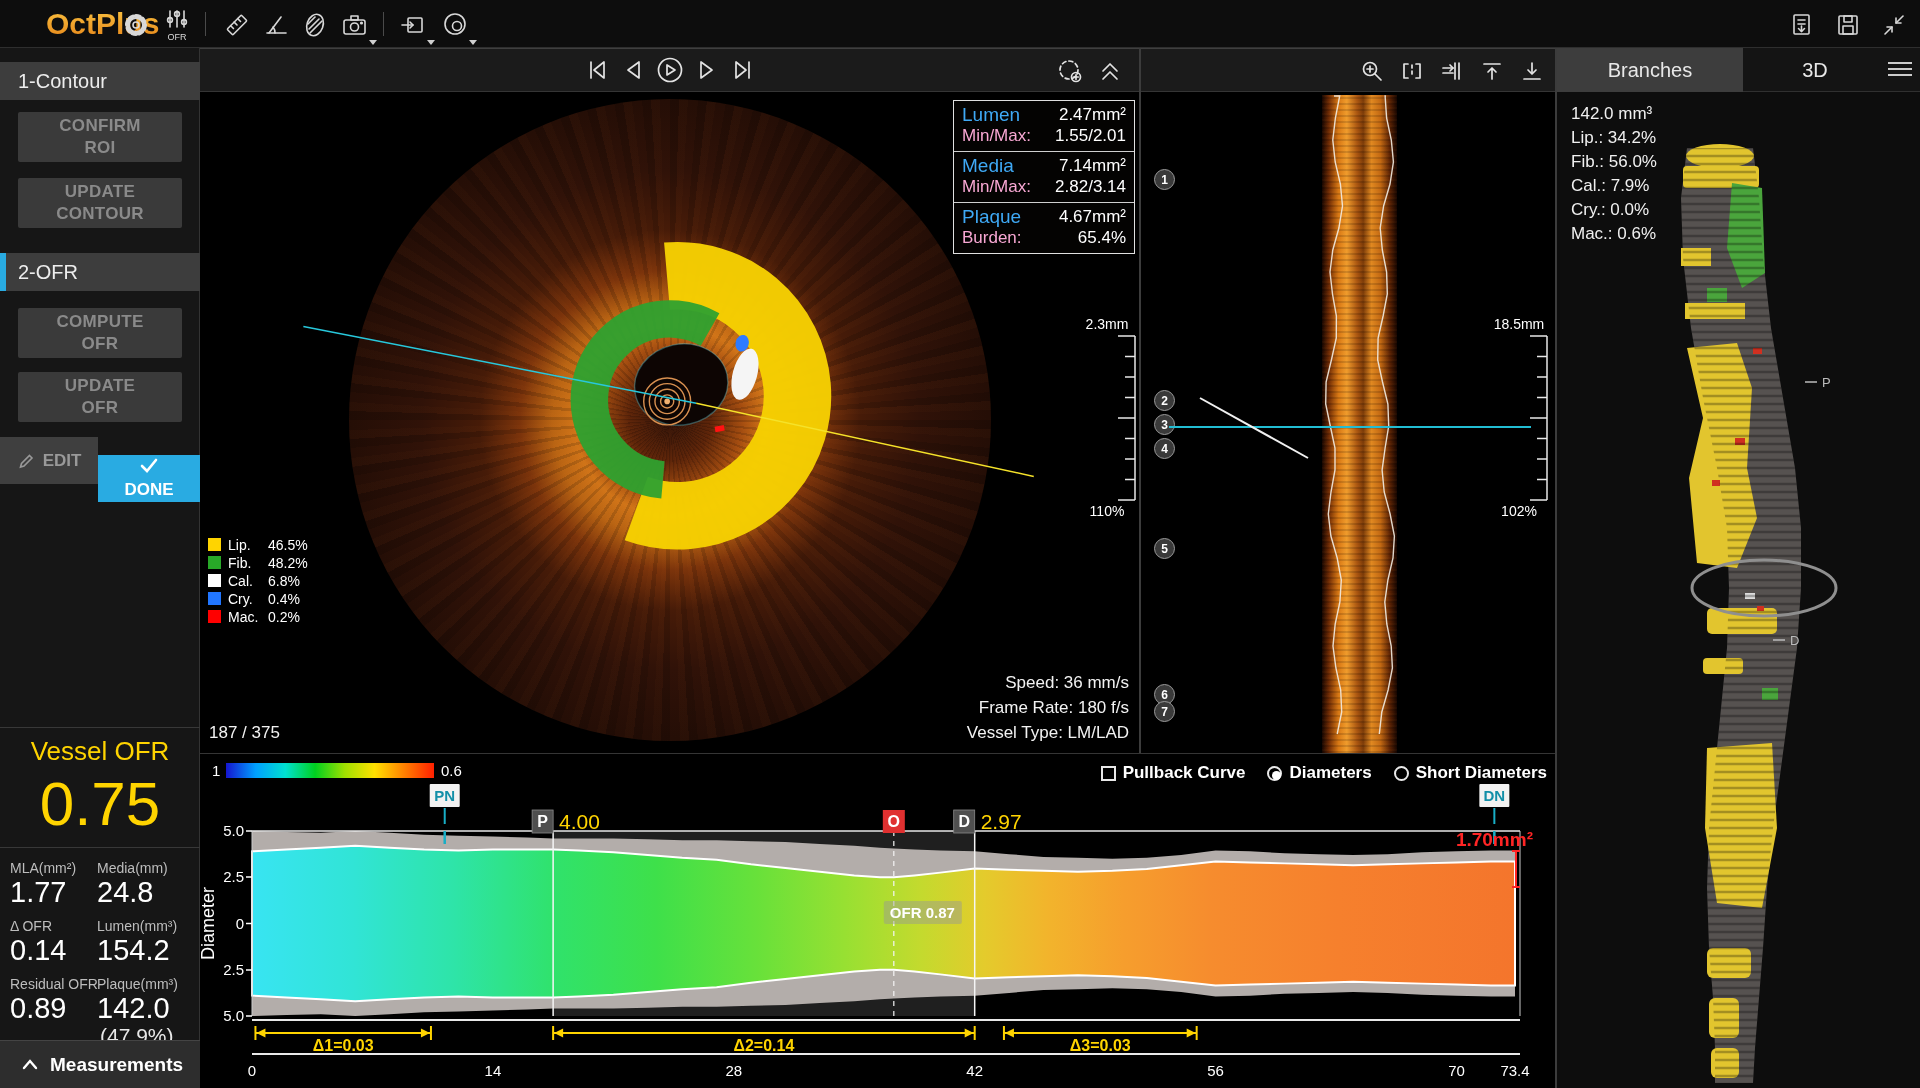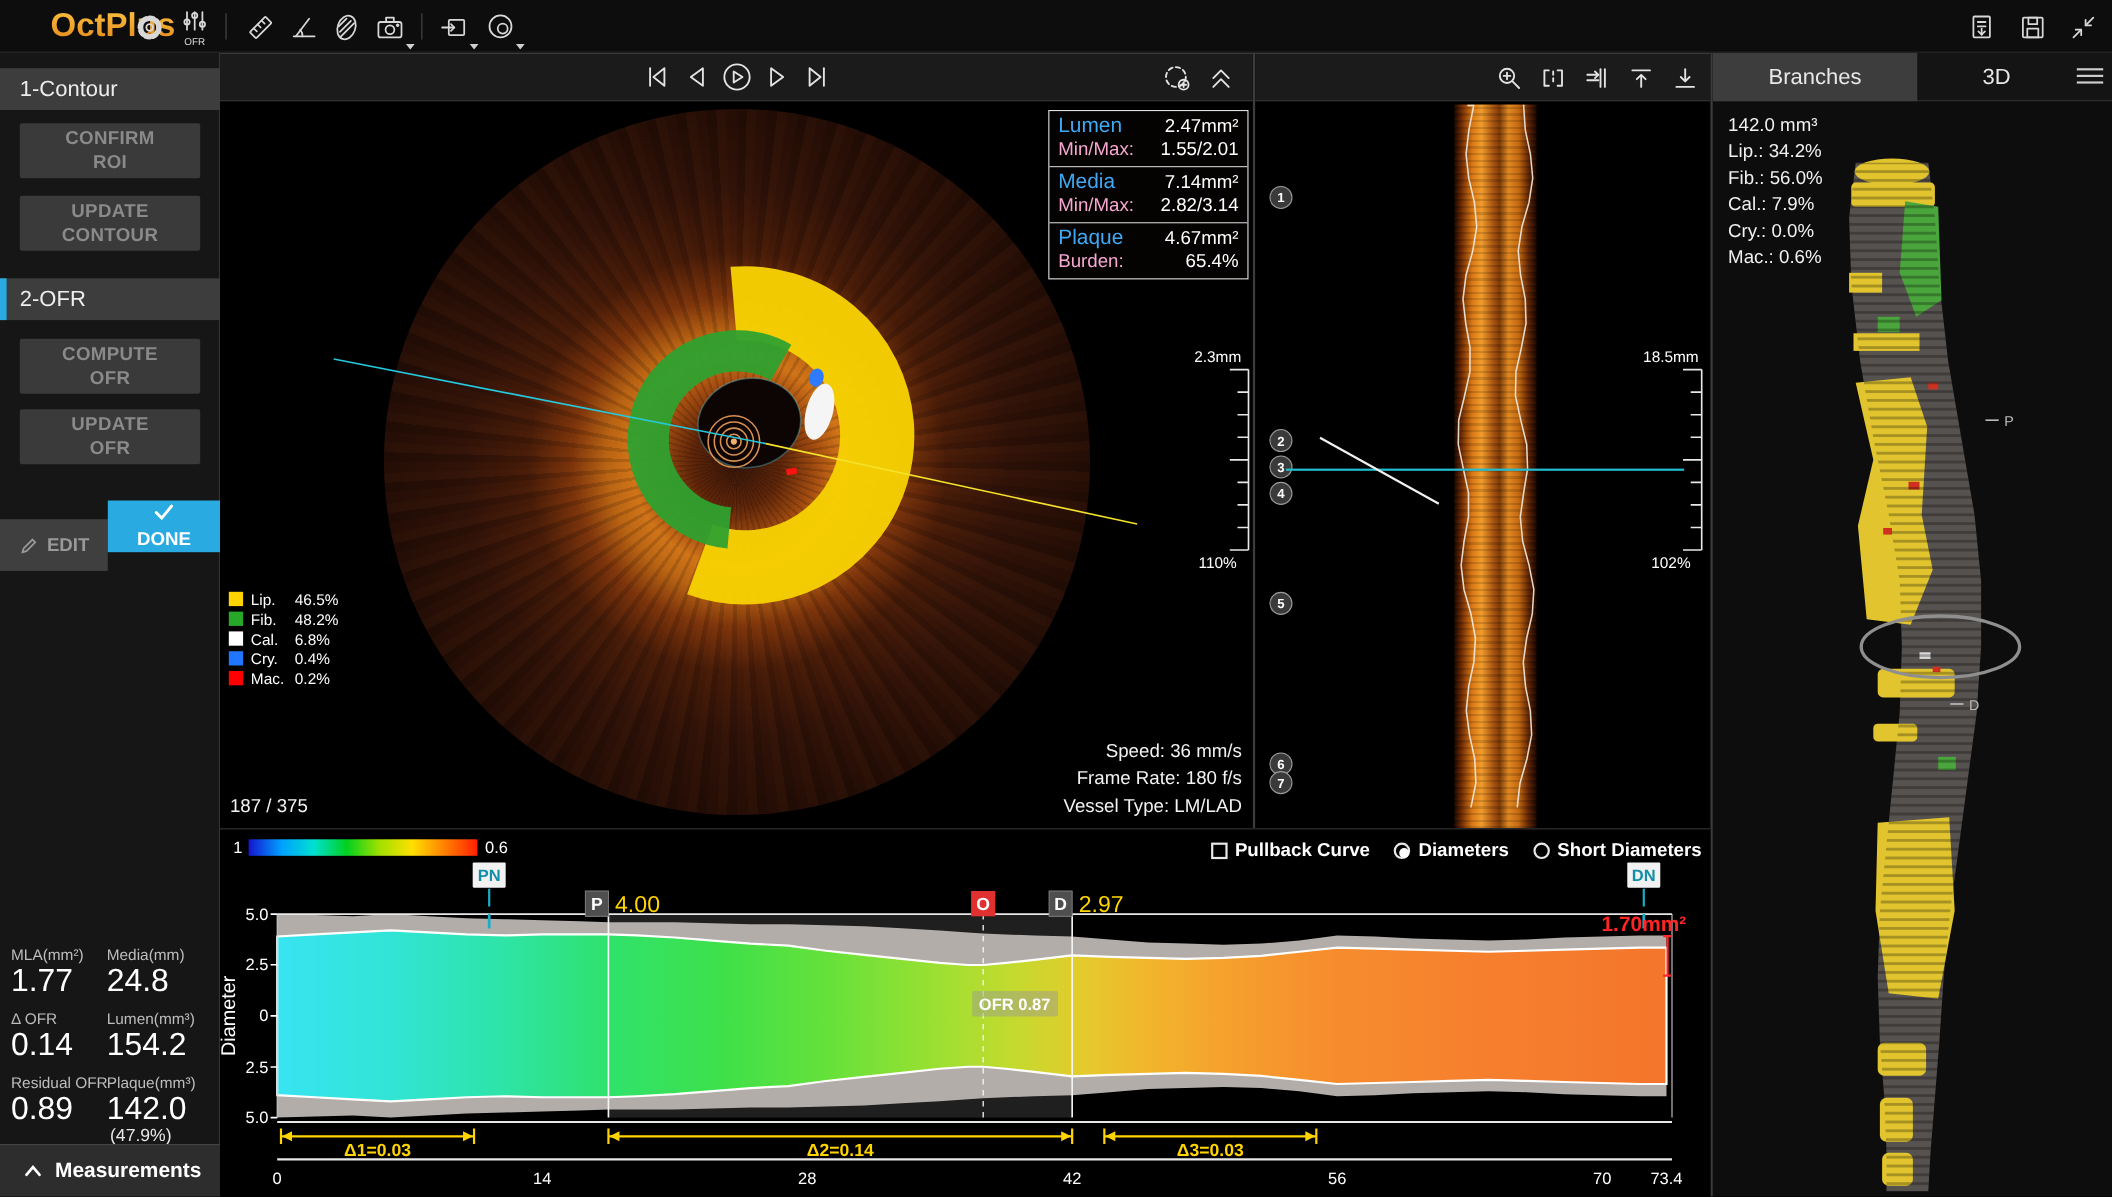--- a/index.html
+++ b/index.html
@@ -14,28 +14,28 @@
   .tb-icon svg{stroke:#d8d8d8;fill:none;stroke-width:1.6;stroke-linecap:round;stroke-linejoin:round;}
   .tb-sep{position:absolute;top:12px;width:1px;height:24px;background:#4a4a4a;}
   .caret{position:absolute;right:-6px;bottom:-3px;width:0;height:0;border-left:4px solid transparent;border-right:4px solid transparent;border-top:5px solid #cfcfcf;}
   .ofr-ico-label{font-size:9px;color:#d8d8d8;text-align:center;line-height:8px;}
   
   .sidebar{position:absolute;left:0;top:48px;width:200px;height:1040px;background:#161616;border-right:1px solid #333;}
   .section-header{position:absolute;left:0;width:200px;height:38px;background:#3d3d3d;color:#ededed;font-size:20px;display:flex;align-items:center;padding-left:18px;}
   .accent{position:absolute;left:0;top:0;width:6px;height:38px;background:#29abe2;}
   .side-btn{position:absolute;left:18px;width:164px;height:50px;background:#3a3a3a;color:#8a8a8a;font-weight:bold;font-size:17px;
             display:flex;align-items:center;justify-content:center;text-align:center;white-space:pre-line;line-height:1.3;border-radius:2px;letter-spacing:.3px;}
-  .edit-btn{position:absolute;left:0;top:424px;width:98px;height:47px;background:#3f3f3f;color:#999;font-weight:bold;font-size:17px;display:flex;align-items:center;justify-content:center;gap:8px;cursor:pointer;}
+  .edit-btn{position:absolute;left:0;top:389px;width:98px;height:47px;background:#3f3f3f;color:#999;font-weight:bold;font-size:17px;display:flex;align-items:center;justify-content:center;gap:8px;cursor:pointer;}
   .done-btn{position:absolute;left:98px;top:407px;width:102px;height:47px;background:#29abe2;color:#fff;font-weight:bold;font-size:17px;display:flex;align-items:center;justify-content:center;gap:7px;cursor:pointer;flex-direction:column;}
   .vofr{position:absolute;left:0;top:679px;width:200px;height:121px;border-top:1px solid #383838;border-bottom:1px solid #383838;text-align:center;}
   .vofr-label{margin-top:8px;font-size:26px;color:#ffd400;}
   .vofr-value{font-size:62px;color:#ffd400;line-height:74px;}
   .metric-label{position:absolute;font-size:14px;color:#bdbdbd;white-space:nowrap;}
   .metric-value{position:absolute;font-size:29px;color:#fff;white-space:nowrap;}
-  .metric-sub{position:absolute;font-size:16px;color:#e8e8e8;}
+  .metric-sub{position:absolute;font-size:21px;color:#e8e8e8;}
   .meas-bar{position:absolute;left:0;top:992px;width:200px;height:48px;background:#2d2d2d;border-top:1px solid #444;display:flex;align-items:center;gap:12px;padding-left:22px;cursor:pointer;}
   .meas-bar span{font-size:19px;font-weight:bold;color:#fff;}
   
   .panel-toolbar{position:absolute;left:0;top:0;height:44px;background:#1b1b1b;border-bottom:1px solid #353535;border-top:1px solid #3f3f3f;width:100%;}
   .oct-panel{position:absolute;left:200px;top:48px;width:939px;height:705px;background:#000;overflow:hidden;}
   .lmode-panel{position:absolute;left:1139px;top:48px;width:416px;height:705px;background:#000;overflow:hidden;border-left:2px solid #3c3c3c;}
   .right-panel{position:absolute;left:1555px;top:48px;width:365px;height:1040px;background:#0d0d0d;border-left:2px solid #3c3c3c;overflow:hidden;}
   .chart-panel{position:absolute;left:200px;top:753px;width:1355px;height:335px;background:#000;border-top:1px solid #353535;overflow:hidden;}
   .pb-icon{width:30px;height:28px;display:flex;align-items:center;justify-content:center;cursor:pointer;}
   .pb-icon svg{stroke:#e3e3e3;fill:none;stroke-width:1.7;stroke-linecap:round;stroke-linejoin:round;}
@@ -218,20 +218,24 @@
       </svg>
       <span>EDIT</span>
     </div>
     <div class="done-btn">
       <svg width="18" height="16" style="stroke:#fff;fill:none;stroke-width:2.6;stroke-linecap:round">
         <polyline points="2,9 7,14 16,3"></polyline>
       </svg>
       <span>DONE</span>
     </div>
 
+    <div class="vofr">
+      <div class="vofr-label">Vessel OFR</div>
+      <div class="vofr-value">0.75</div>
+    </div>
 
     <div class="metric-label" style="left:10px;top:812px">MLA(mm²)</div>
     <div class="metric-value" style="left:10px;top:828px">1.77</div>
     <div class="metric-label" style="left:97px;top:812px">Media(mm)</div>
     <div class="metric-value" style="left:97px;top:828px">24.8</div>
     <div class="metric-label" style="left:10px;top:870px">Δ OFR</div>
     <div class="metric-value" style="left:10px;top:886px">0.14</div>
     <div class="metric-label" style="left:97px;top:870px">Lumen(mm³)</div>
     <div class="metric-value" style="left:97px;top:886px">154.2</div>
     <div class="metric-label" style="left:10px;top:928px">Residual OFR</div>

